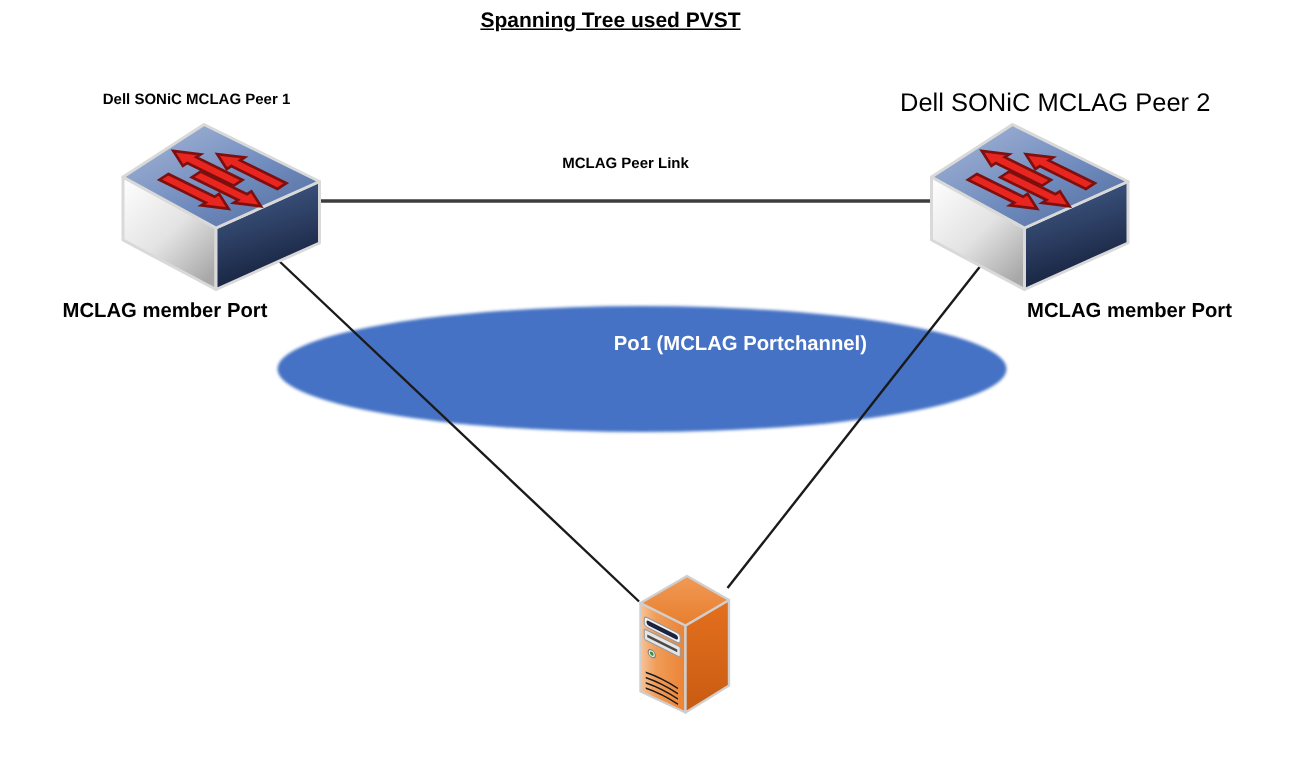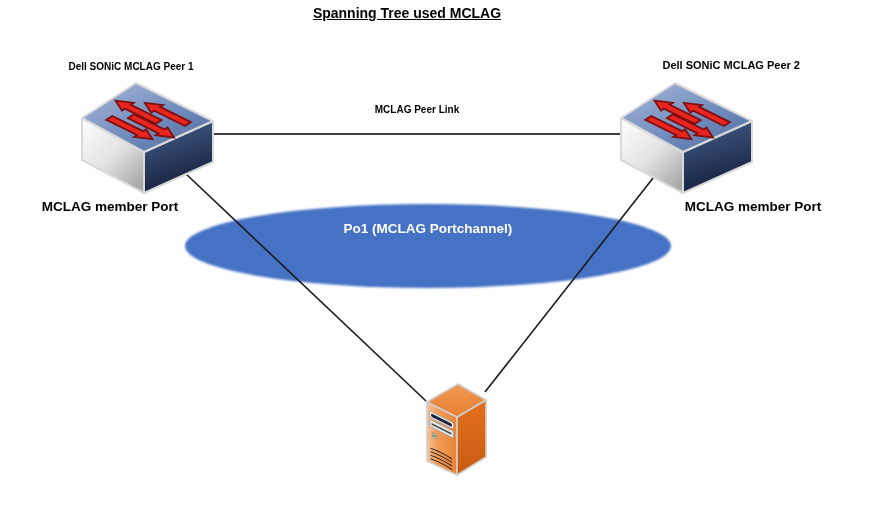--- a/index.html
+++ b/index.html
@@ -15,29 +15,29 @@
     position:absolute;
     color:#000;
     text-align:center;
     white-space:nowrap;
   }
   .title{
     left:257px;top:5px;width:300px;
     font-size:14px;font-weight:bold;text-decoration:underline;
   }
   .peer1-label{left:31px;top:61px;width:200px;font-size:10px;font-weight:bold;}
-  .peer2-label{left:600px;top:59px;width:200px;font-size:11px;font-weight:bold;text-align:right;}
+  .peer2-label{left:600px;top:59px;width:200px;font-size:17px;font-weight:normal;text-align:right;}
   .member-left{left:10px;top:199px;width:200px;font-size:13.5px;font-weight:bold;}
   .member-right{left:653px;top:199px;width:200px;font-size:13.5px;font-weight:bold;}
   .peerlink-label{left:317px;top:104px;width:200px;font-size:10px;font-weight:bold;}
   .ellipse-label{
     left:278px;top:219px;width:300px;
     color:#fff;font-size:13.5px;font-weight:bold;line-height:19px;
   }
-  .ellipse-label span{display:block;}
+  .ellipse-label span{display:block;text-align:right;}
   .edge-label{left:356px;top:484px;width:200px;font-size:13.5px;font-weight:bold;}
 </style>
 </head>
 <body>
 
 <div class="canvas">
 
   <svg width="869" height="513" viewBox="0 0 869 513">
     <defs>
       <linearGradient id="swTop" x1="0" y1="0" x2="1" y2="1">
@@ -117,21 +117,21 @@
         <g stroke="#1A1A1A" stroke-width="1.1" fill="none">
           <path d="M3.5,44.5 Q14,42.8 25,44.5"></path>
           <path d="M3.5,48 Q14,46.3 25,48"></path>
           <path d="M3.5,51.5 Q14,49.8 25,51.5"></path>
           <path d="M3.5,55 Q14,53.3 25,55"></path>
         </g>
       </g>
     </g>
   </svg>
 
-  <div class="lbl title">Spanning Tree used MCLAG</div>
+  <div class="lbl title">Spanning Tree used PVST</div>
 
   <div class="lbl peer1-label">Dell SONiC MCLAG Peer 1</div>
   <div class="lbl peer2-label">Dell SONiC MCLAG Peer 2</div>
 
   <div class="lbl member-left">MCLAG member Port</div>
   <div class="lbl member-right">MCLAG member Port</div>
 
   <div class="lbl peerlink-label">MCLAG Peer Link</div>
 
   <div class="lbl ellipse-label">

